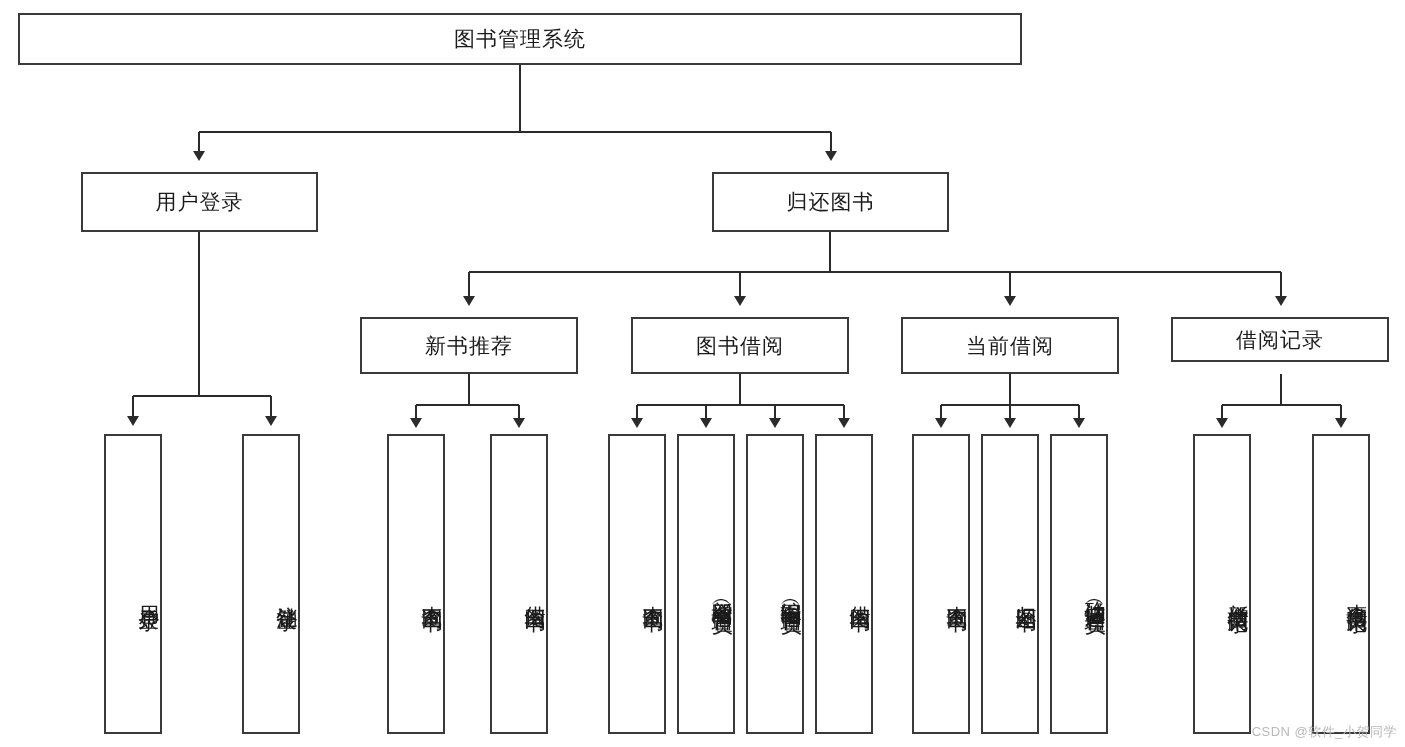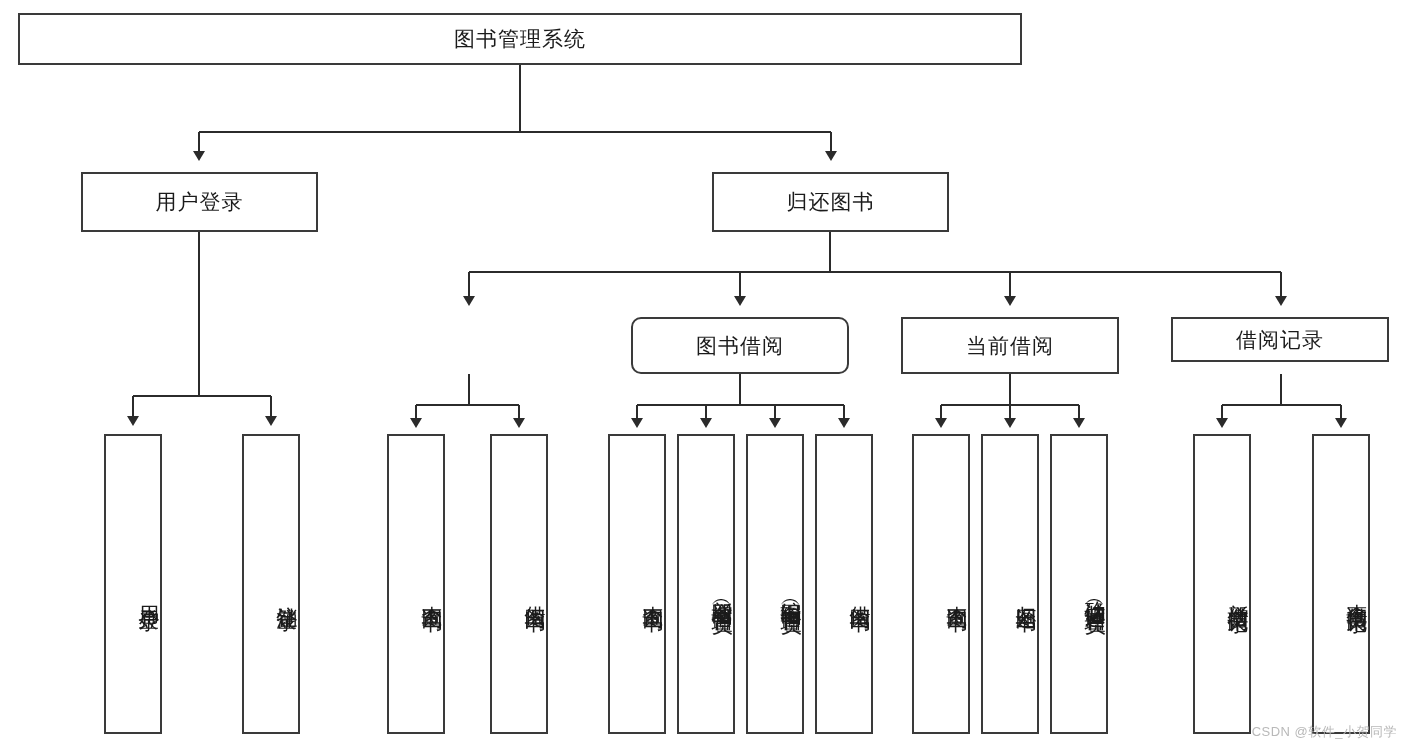--- a/index.html
+++ b/index.html
@@ -122,21 +122,24 @@
     <span class="node-label">图书管理系统</span>
   </div>
 
   <div class="node horiz" style="left:81px; top:172px; width:237px; height:60px;">
     <span class="node-label">用户登录</span>
   </div>
   <div class="node horiz" style="left:712px; top:172px; width:237px; height:60px;">
     <span class="node-label">归还图书</span>
   </div>
 
-  <div class="node horiz" style="left:631px; top:317px; width:218px; height:57px;border-radius:10px;">
+  <div class="node horiz" style="left:360px; top:317px; width:218px; height:57px;">
+    <span class="node-label">新书推荐</span>
+  </div>
+  <div class="node horiz" style="left:631px; top:317px; width:218px; height:57px;">
     <span class="node-label">图书借阅</span>
   </div>
   <div class="node horiz" style="left:901px; top:317px; width:218px; height:57px;">
     <span class="node-label">当前借阅</span>
   </div>
   <div class="node horiz" style="left:1171px; top:317px; width:218px; height:45px;">
     <span class="node-label">借阅记录</span>
   </div>
 
   <div class="node vert" style="left:104px; top:434px; width:58px; height:300px;">

